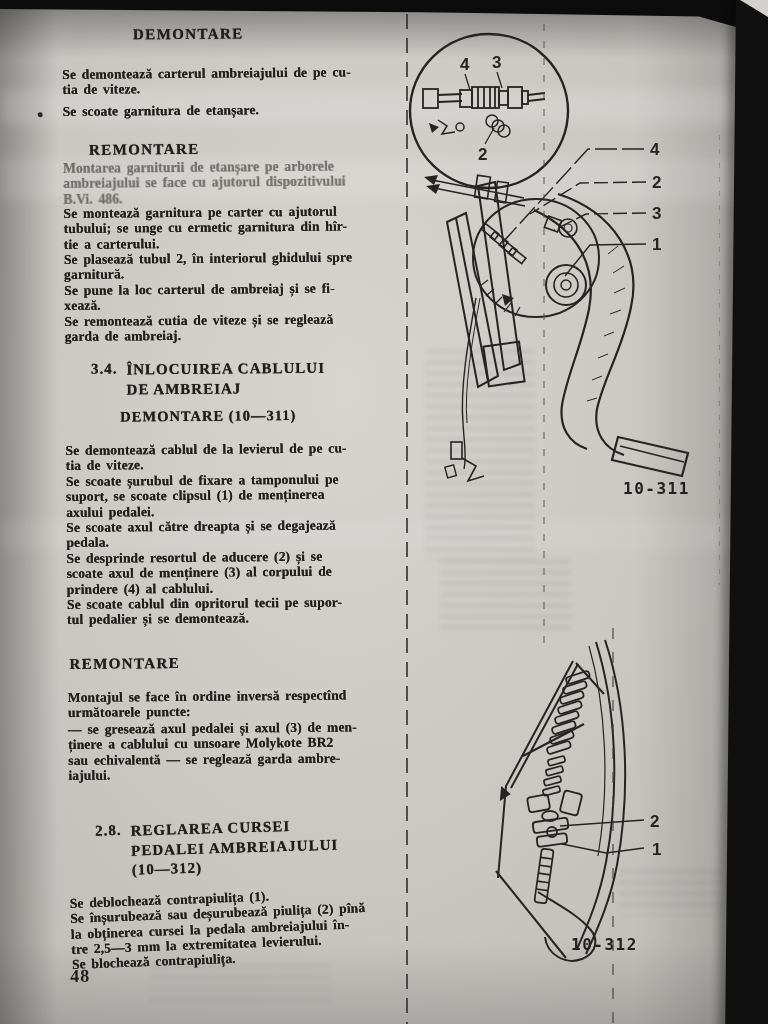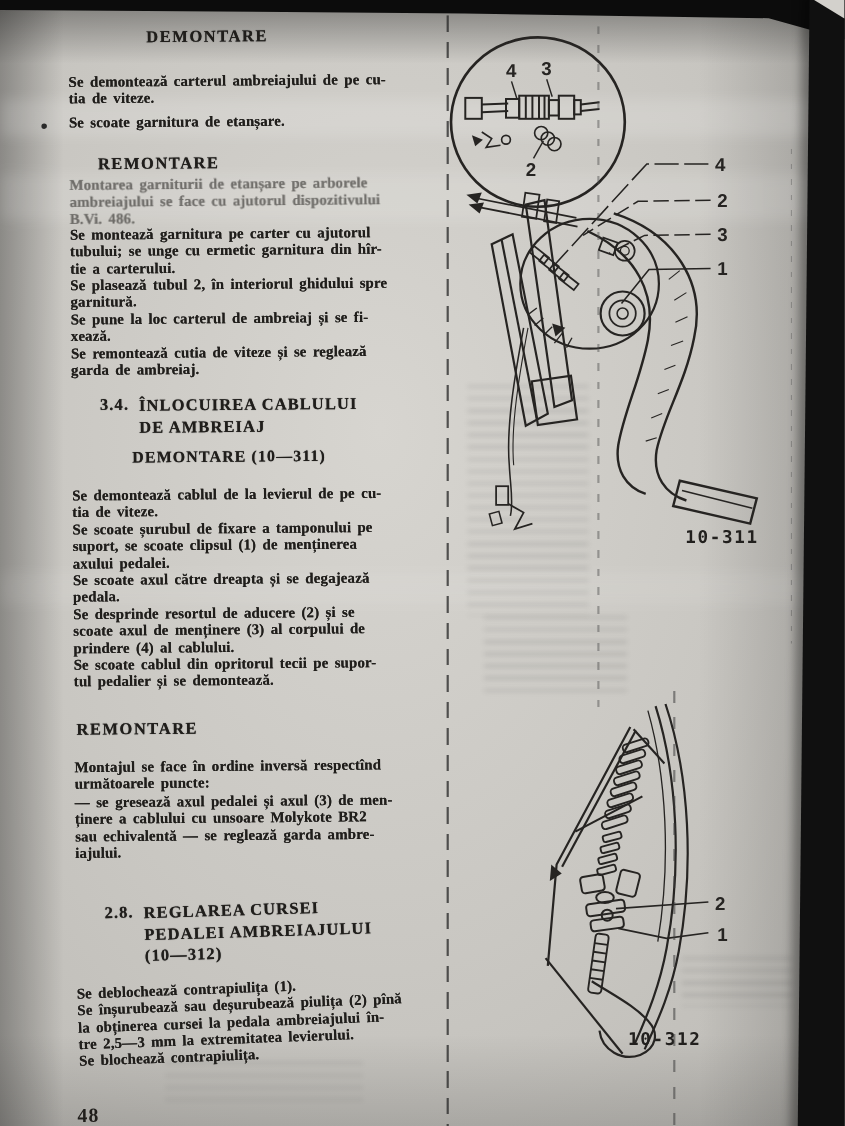--- a/index.html
+++ b/index.html
@@ -120,21 +120,21 @@
 PEDALEI AMBREIAJULUI
 (10—312)</span>
     </div>
 
     <div class="abs body-text tilt2" style="left:62px;top:896px;">Se deblochează contrapiulița (1).
 Se înșurubează sau deșurubează piulița (2) pînă
 la obținerea cursei la pedala ambreiajului în-
 tre 2,5—3 mm la extremitatea levierului.
 Se blochează contrapiulița.</div>
 
-    <div class="abs pagenum" style="left:62px;top:1004px;text-align:center;">48</div>
+    <div class="abs pagenum" style="left:62px;top:966px;text-align:center;">48</div>
   </div>
 
   <svg class="abs" style="left:402px;top:28px;" width="176" height="170" viewBox="0 0 176 170">
     <ellipse class="ink" cx="87" cy="83" rx="79" ry="77" stroke-width="2.4"></ellipse>
 
     <g class="ink" stroke-width="1.8">
       <rect x="21" y="61" width="15" height="19"></rect>
       <line x1="36" y1="67" x2="60" y2="66"></line>
       <line x1="36" y1="74" x2="60" y2="73"></line>
       <rect x="58" y="62" width="12" height="17"></rect>

